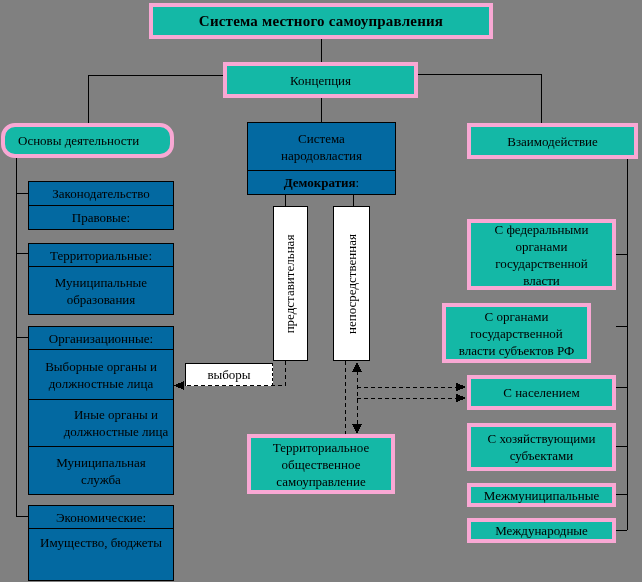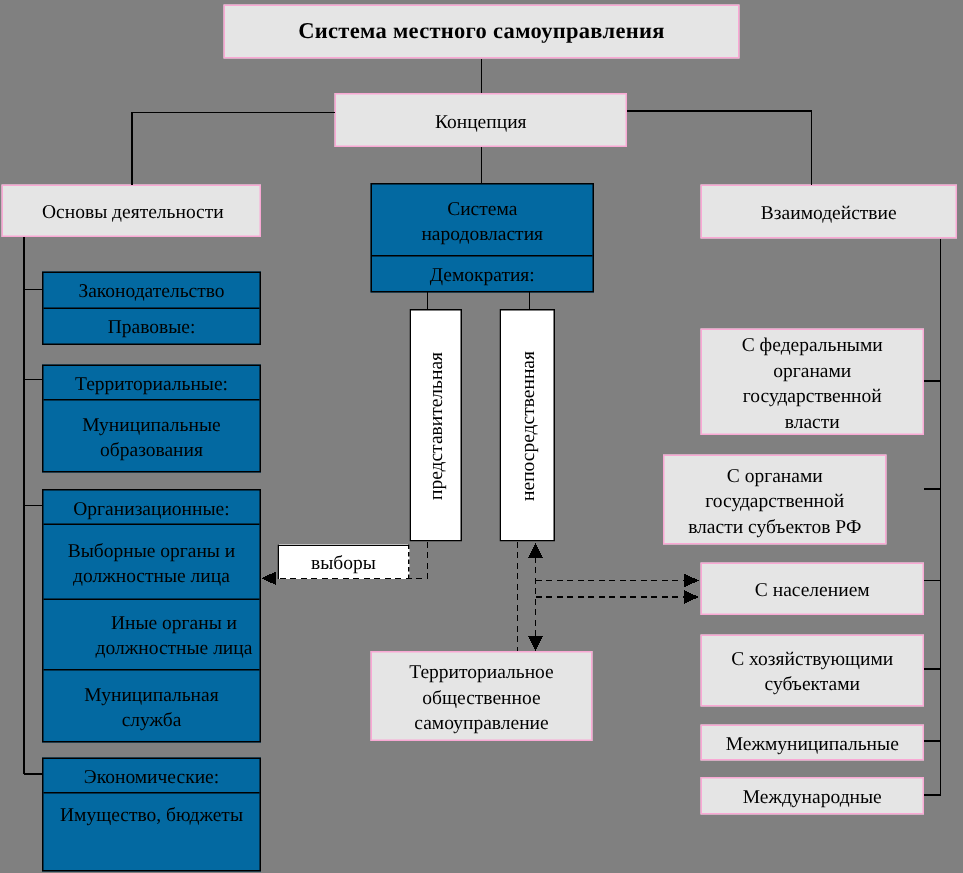--- a/index.html
+++ b/index.html
@@ -1,34 +1,34 @@
 <!DOCTYPE html>
 <html><head>
 <meta charset="utf-8">
 <style>
   html,body{margin:0;padding:0;background:#808080;}
   .stage{
     position:relative;width:642px;height:582px;background:#808080;
     font-family:"Liberation Serif","DejaVu Serif",serif;color:#000;overflow:hidden;
   }
   .box{
-    position:absolute;background:#e5e5e5;border:1px solid #f9a8d4;box-sizing:border-box;
+    position:absolute;background:#14b8a6;border:4px solid #f9a8d4;box-sizing:border-box;
     display:flex;align-items:center;justify-content:center;text-align:center;
     font-size:13px;line-height:17px;white-space:pre-line;
   }
   .title{font-weight:bold;font-size:15px;letter-spacing:.2px;}
-  .left-head{justify-content:flex-start;text-align:left;padding-left:26px;}
+  .left-head{justify-content:flex-start;text-align:left;padding-left:13px;border-radius:14px;}
   .group{position:absolute;left:28px;width:146px;background:#0369a1;border:1px solid #000;box-sizing:border-box;}
   .row{
     display:flex;align-items:center;justify-content:center;text-align:center;
     font-size:13px;line-height:17px;white-space:pre-line;box-sizing:border-box;
   }
   .row + .row{border-top:1px solid #000;}
   .row.top-start{align-items:flex-start;padding-top:5px;}
-  .bold{font-weight:normal;}
+  .bold{font-weight:bold;}
   .vbox{
     position:absolute;top:206px;height:155px;background:#fff;border:1px solid #000;
     box-sizing:border-box;display:flex;align-items:center;justify-content:center;
   }
   .vbox span{transform:rotate(-90deg);white-space:nowrap;font-size:13px;}
   .vybory{
     position:absolute;left:185px;top:363px;width:88px;height:23px;background:#fff;
     border:1px solid #000;border-right:1px dashed #000;border-bottom:none;
     box-sizing:border-box;display:flex;align-items:center;justify-content:center;
     font-size:13px;

